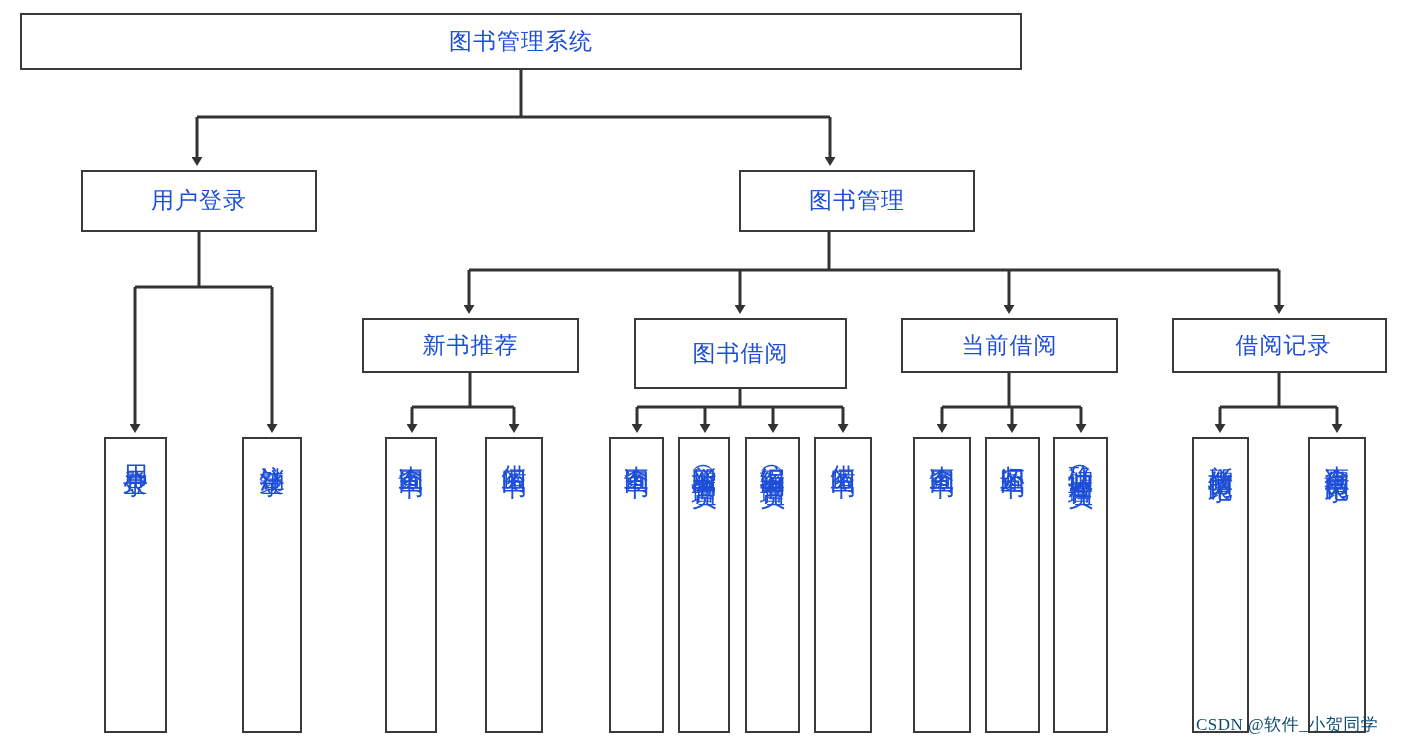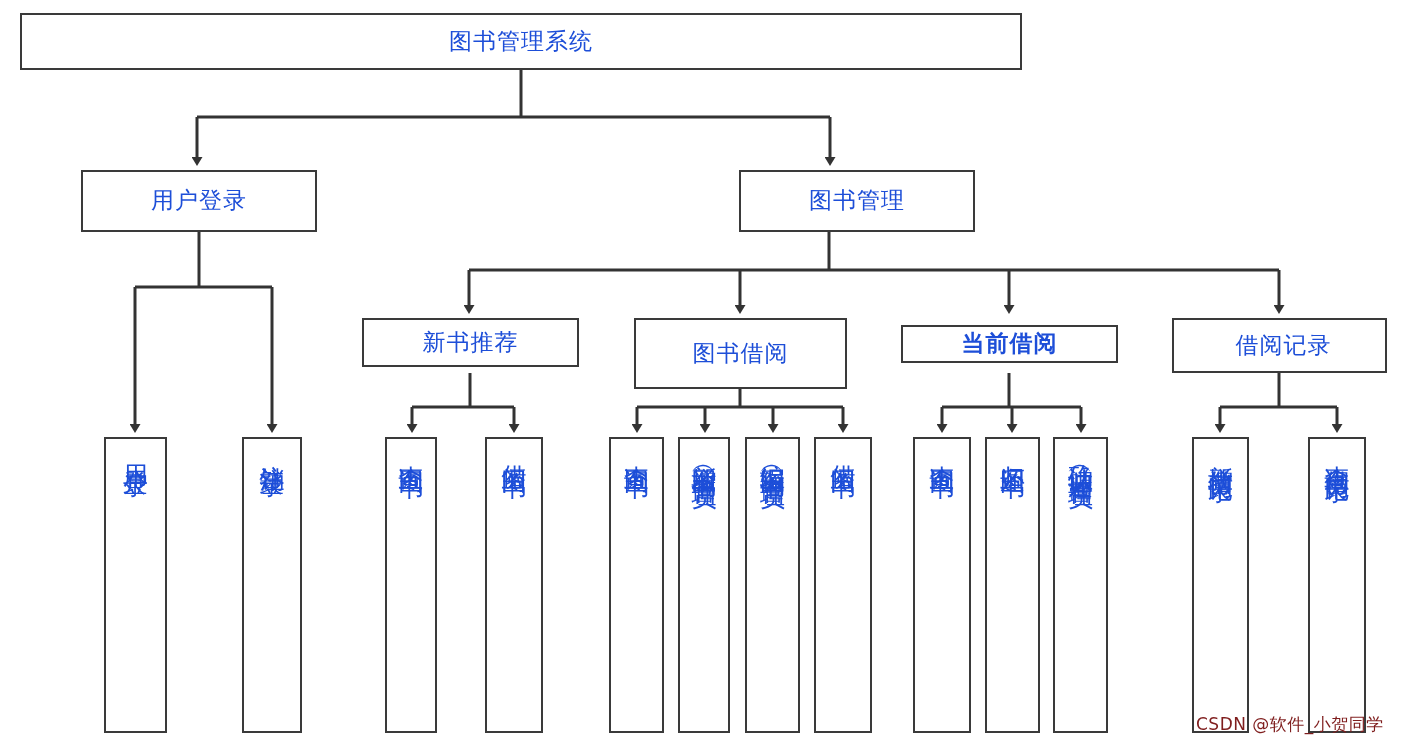--- a/index.html
+++ b/index.html
@@ -63,23 +63,24 @@
     letter-spacing: 3px;
     line-height: 1;
     margin-top: 6px;
     max-height: 272px;
   }
   .watermark {
     position: absolute;
     left: 1196px;
     top: 713px;
     font-size: 17px;
-    color: #7f1d1d;
+    color: #0c4a6e;
     white-space: nowrap;
     letter-spacing: 0.5px;
+    font-family: Liberation Serif, serif;
   }
 </style>
 </head>
 <body>
 
 <div id="diagram-root">
 
   <svg class="connectors" viewBox="0 0 1405 747" xmlns="http://www.w3.org/2000/svg">
     <defs>
       <marker id="arrow" markerWidth="9" markerHeight="11" refX="1" refY="5.5" orient="auto" markerUnits="userSpaceOnUse">
@@ -134,27 +135,27 @@
     <span class="node-label">图书管理系统</span>
   </div>
 
   <div class="node horiz" style="left:81px; top:170px; width:236px; height:62px;">
     <span class="node-label">用户登录</span>
   </div>
   <div class="node horiz" style="left:711px; top:170px; width:236px; height:62px;margin-left:28px;">
     <span class="node-label">图书管理</span>
   </div>
 
-  <div class="node horiz" style="left:362px; top:318px; width:217px; height:49px;">
+  <div class="node horiz" style="left:362px; top:318px; width:217px; height:55px;">
     <span class="node-label">新书推荐</span>
   </div>
   <div class="node horiz" style="left:634px; top:318px; width:213px; height:71px;">
     <span class="node-label">图书借阅</span>
   </div>
-  <div class="node horiz" style="left:901px; top:325px; width:217px; height:38px;font-weight:bold;">
+  <div class="node horiz" style="left:901px; top:318px; width:217px; height:55px;">
     <span class="node-label">当前借阅</span>
   </div>
   <div class="node horiz" style="left:1172px; top:318px; width:215px; height:55px;padding-left:8px;">
     <span class="node-label">借阅记录</span>
   </div>
 
   <div class="node leaf" style="left:104px; top:437px; width:63px; height:296px;">
     <span class="node-label">用户登录</span>
   </div>
   <div class="node leaf" style="left:242px; top:437px; width:60px; height:296px;">

